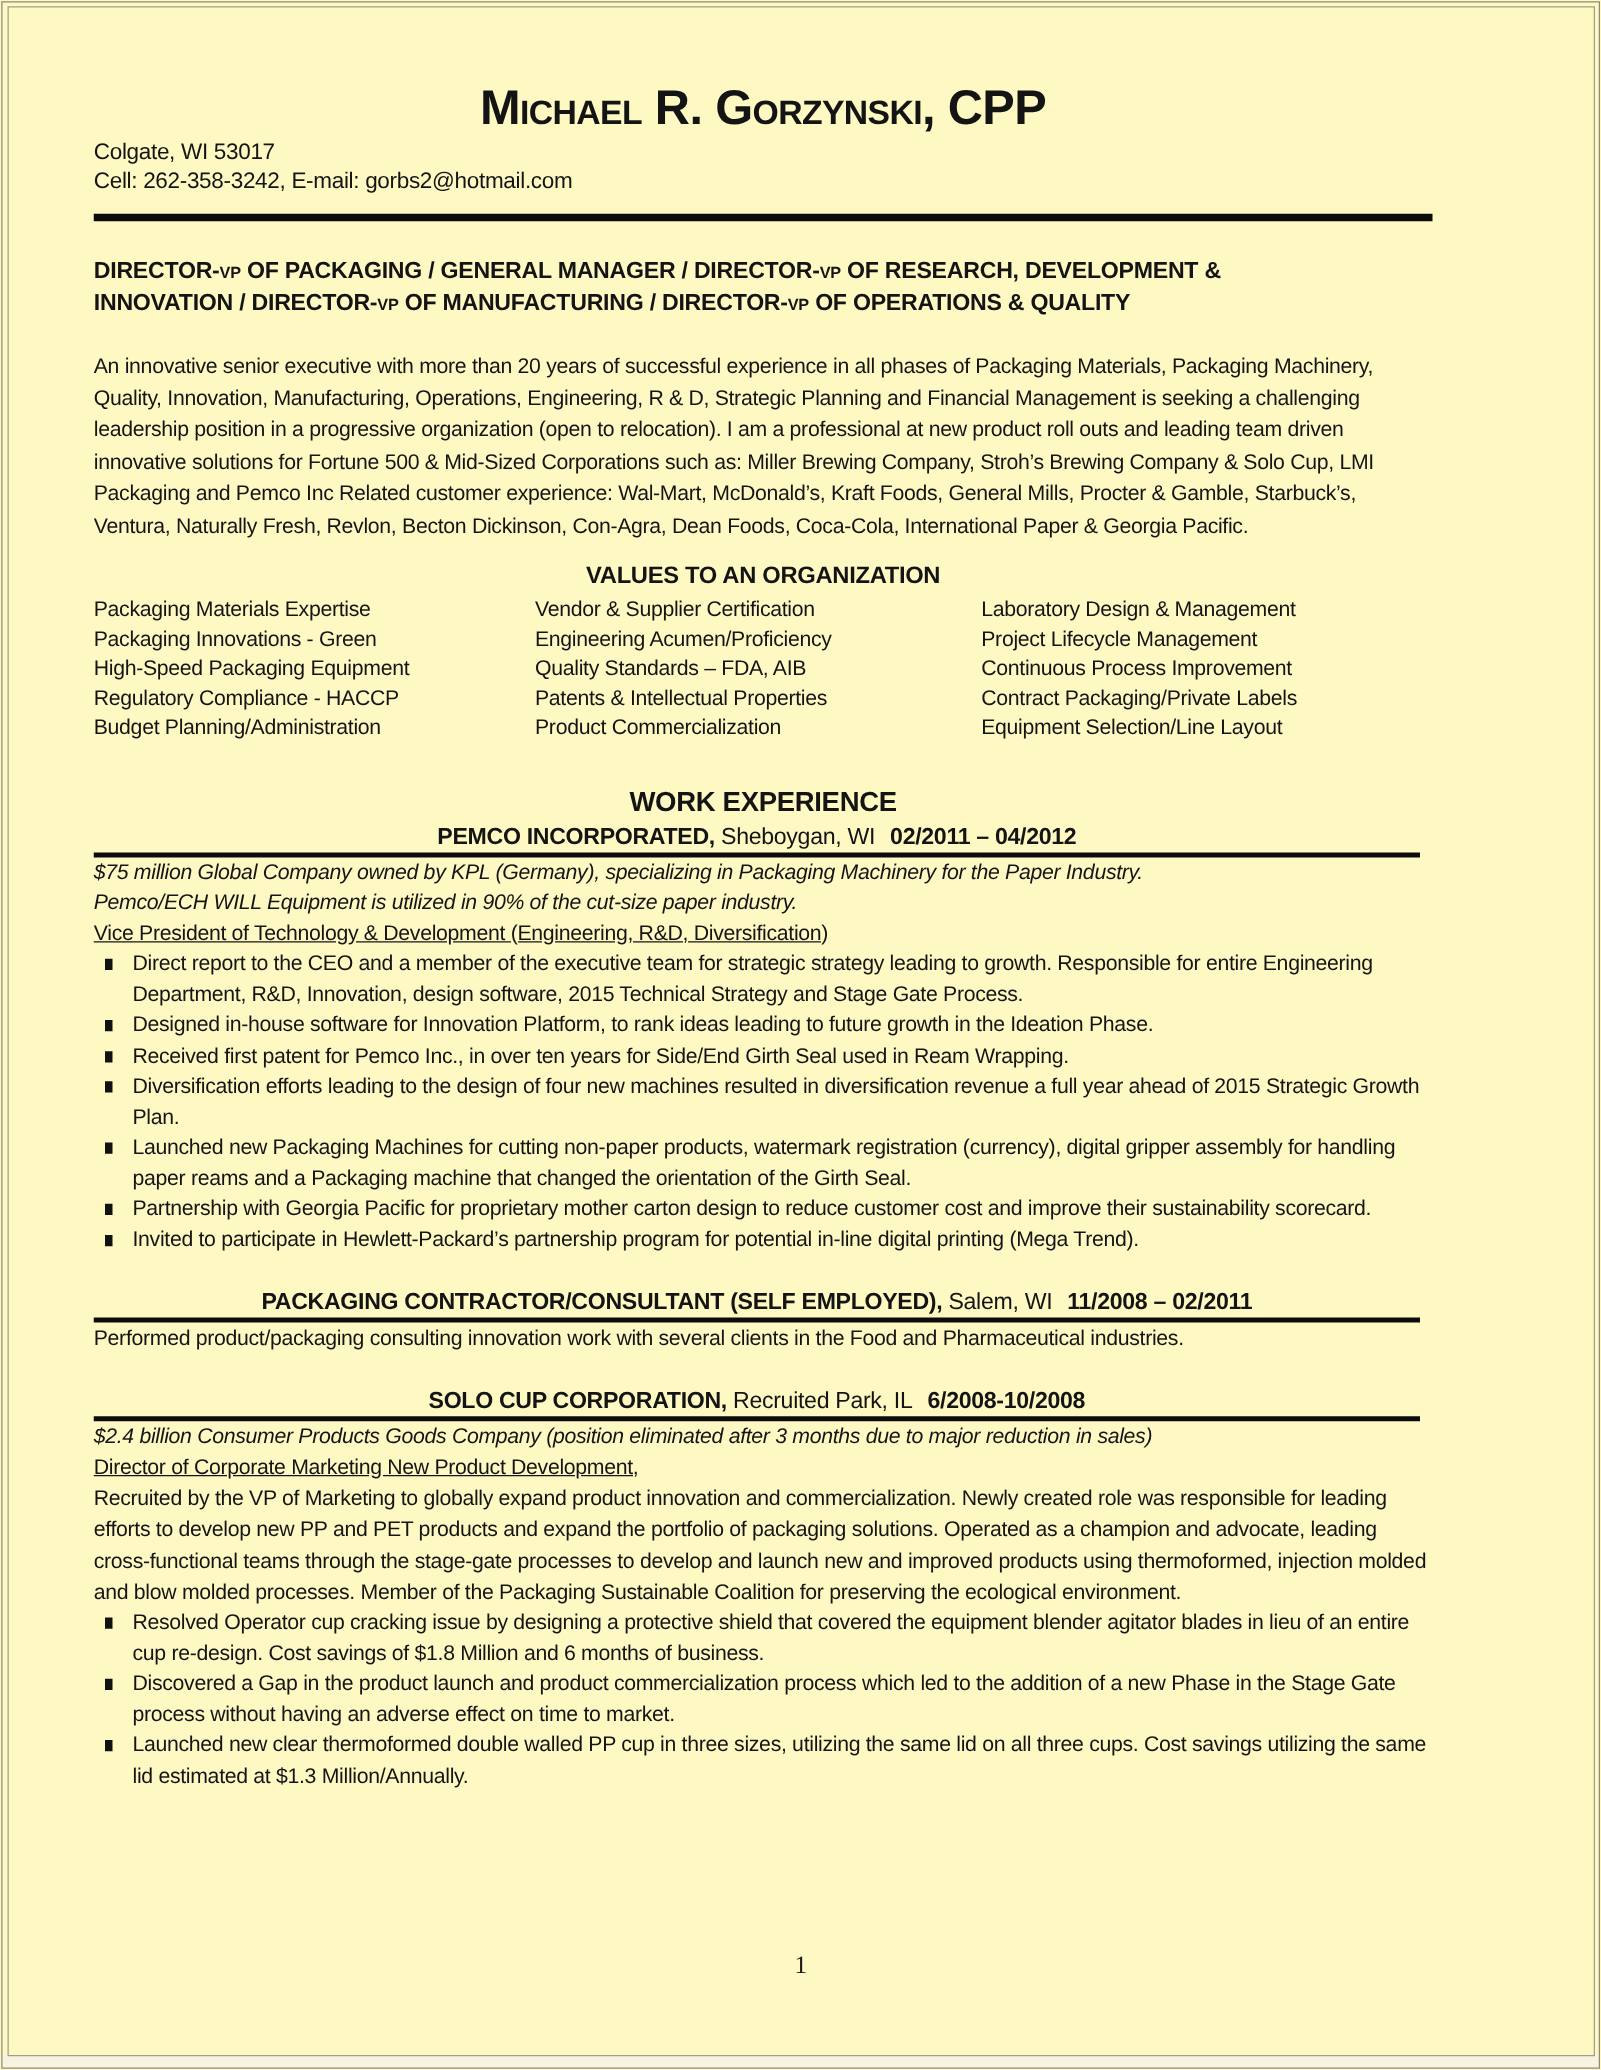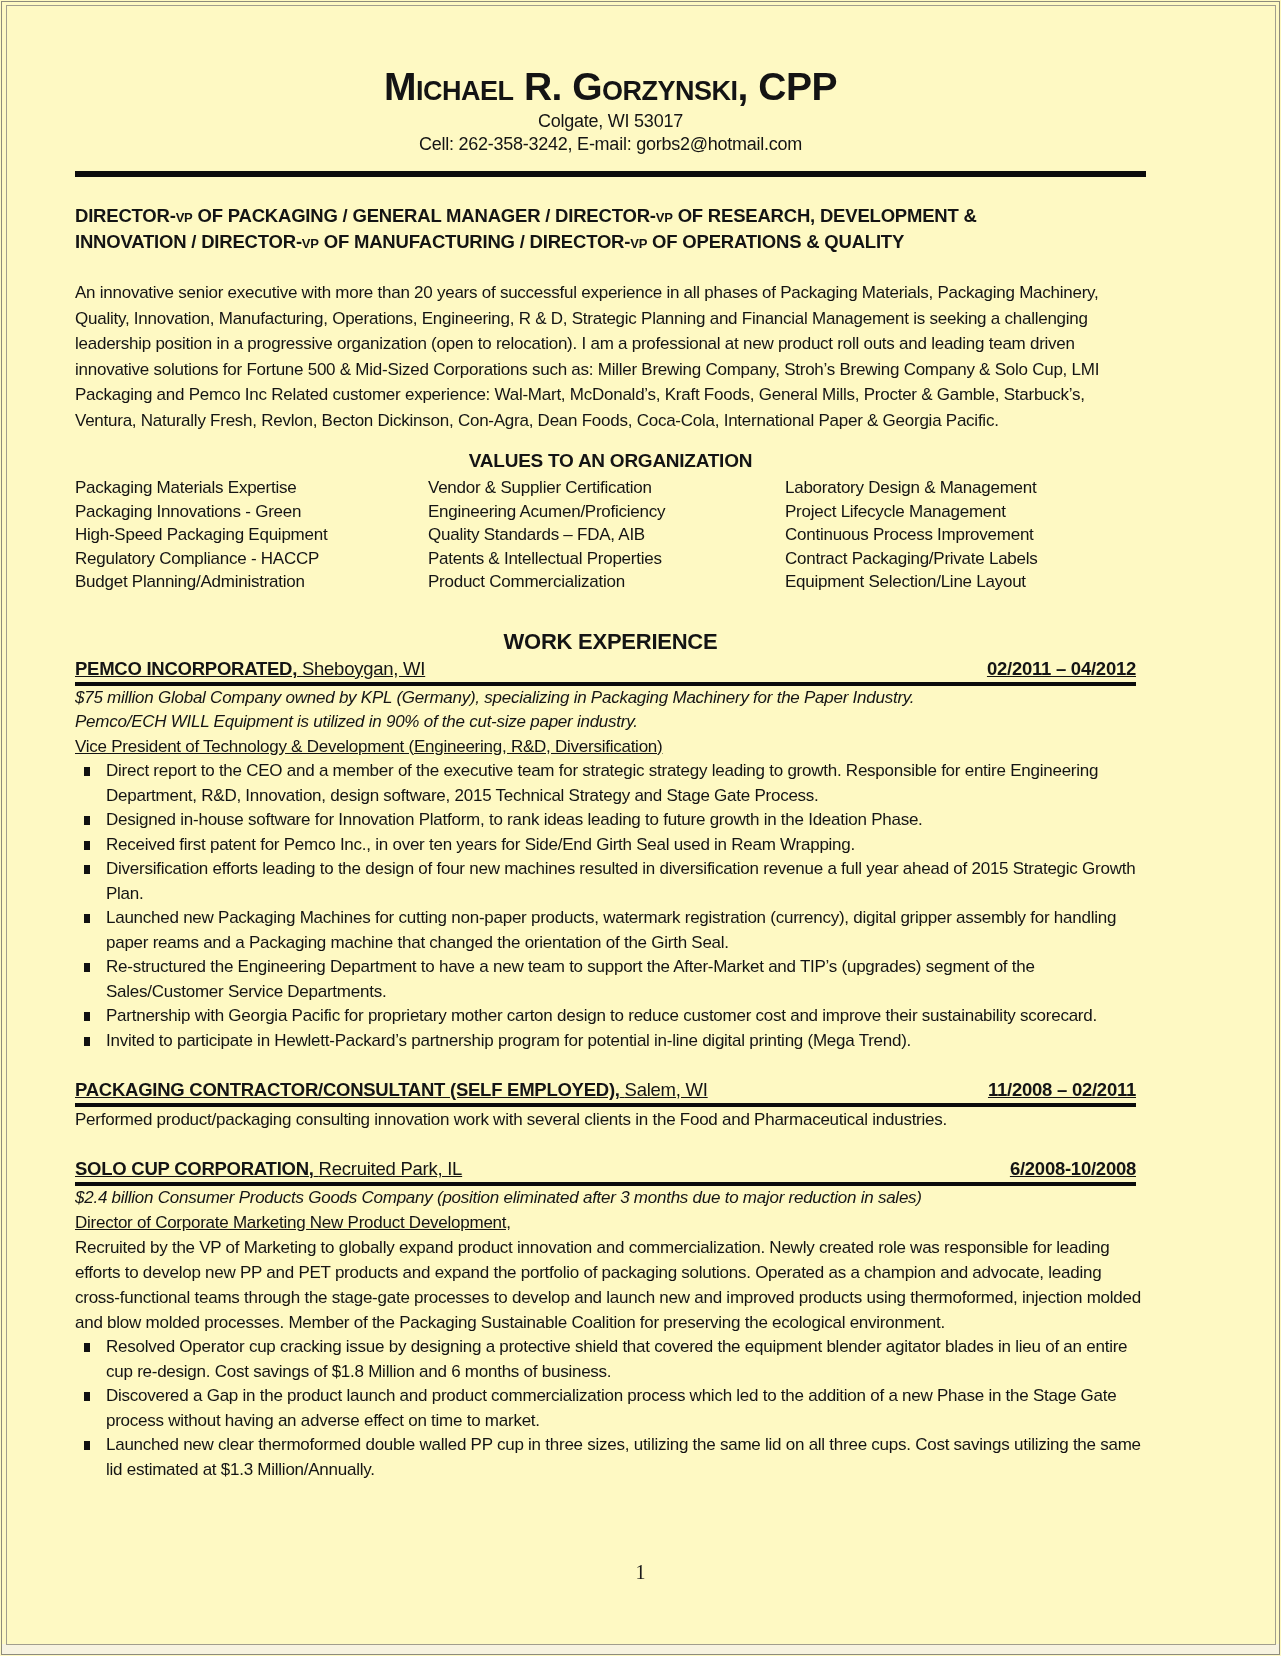--- a/index.html
+++ b/index.html
@@ -27,21 +27,21 @@
   }
 
   .name {
     text-align: center;
     font-weight: bold;
     font-variant: small-caps;
     font-size: 39px;
     line-height: 46px;
     letter-spacing: -0.5px;
   }
-  .addr-line { text-align: center; font-size: 18px; line-height: 23px; }
+  .addr-line { text-align: left; font-size: 18px; line-height: 23px; }
   .rule { height: 6px; background: #0c0c0c; margin-top: 15px; }
 
   .headline {
     margin-top: 26px;
     font-weight: bold;
     font-variant: small-caps;
     font-size: 18.5px;
     line-height: 26px;
     letter-spacing: -0.2px;
   }
@@ -54,29 +54,28 @@
   .vcol1 { width: 357px; }
   .vcol2 { flex: 1; }
   .vitem { line-height: 23.5px; }
 
   .we-title { margin-top: 36px; text-align: center; font-weight: bold; font-size: 22px; line-height: 24px; }
 
   .job { margin-top: 0; }
   .job + .job { margin-top: 25px; }
   .job-header {
     display: flex;
-    justify-content: space-between;
+    justify-content: center;
     align-items: baseline;
     border-bottom: 4px solid #0c0c0c;
     margin-right: 10px;
     padding-bottom: 1px;
     font-size: 18.5px;
     line-height: 24px;
     margin-top: 3px;
-    text-decoration: underline;
   }
   .company { font-weight: bold; }
   .loc { font-weight: normal; }
   .dates { font-weight: bold; white-space: nowrap; padding-left: 12px; }
 
   .intro-line { font-style: italic; line-height: 24.5px; }
   .role-line { text-decoration: underline; line-height: 24.5px; }
   .job-summary { line-height: 25px; }
 
   ul.bullets { list-style: none; margin: 0; padding: 0; }
@@ -155,21 +154,20 @@
       </div>
       <div class="intro-line">$75 million Global Company owned by KPL (Germany), specializing in Packaging Machinery for the Paper Industry.</div>
       <div class="intro-line">Pemco/ECH WILL Equipment is utilized in 90% of the cut-size paper industry.</div>
       <div class="role-line">Vice President of Technology &amp; Development (Engineering, R&amp;D, Diversification)</div>
       <ul class="bullets">
         <li><span class="sq"></span><span>Direct report to the CEO and a member of the executive team for strategic strategy leading to growth.  Responsible for entire Engineering Department, R&amp;D, Innovation, design software, 2015 Technical Strategy and Stage Gate Process.</span></li>
         <li><span class="sq"></span><span>Designed in-house software for Innovation Platform, to rank ideas leading to future growth in the Ideation Phase.</span></li>
         <li><span class="sq"></span><span>Received first patent for Pemco Inc., in over ten years for Side/End Girth Seal used in Ream Wrapping.</span></li>
         <li><span class="sq"></span><span>Diversification efforts leading to the design of four new machines resulted in diversification revenue a full year ahead of 2015 Strategic Growth Plan.</span></li>
         <li><span class="sq"></span><span>Launched new Packaging Machines for cutting non-paper products, watermark registration (currency), digital gripper assembly for handling paper reams and a Packaging machine that changed the orientation of the Girth Seal.</span></li>
-        <li><span class="sq"></span><span>Re-structured the Engineering Department to have a new team to support the After-Market and TIP’s (upgrades) segment of the Sales/Customer Service Departments.</span></li>
         <li><span class="sq"></span><span>Partnership with Georgia Pacific for proprietary mother carton design to reduce customer cost and improve their sustainability scorecard.</span></li>
         <li><span class="sq"></span><span>Invited to participate in Hewlett-Packard’s partnership program for potential in-line digital printing (Mega Trend).</span></li>
       </ul>
     </div>
 
     <div class="job">
       <div class="job-header">
         <div class="job-left">
           <span class="company">PACKAGING CONTRACTOR/CONSULTANT (SELF EMPLOYED),</span>
           <span class="loc">Salem, WI</span>

